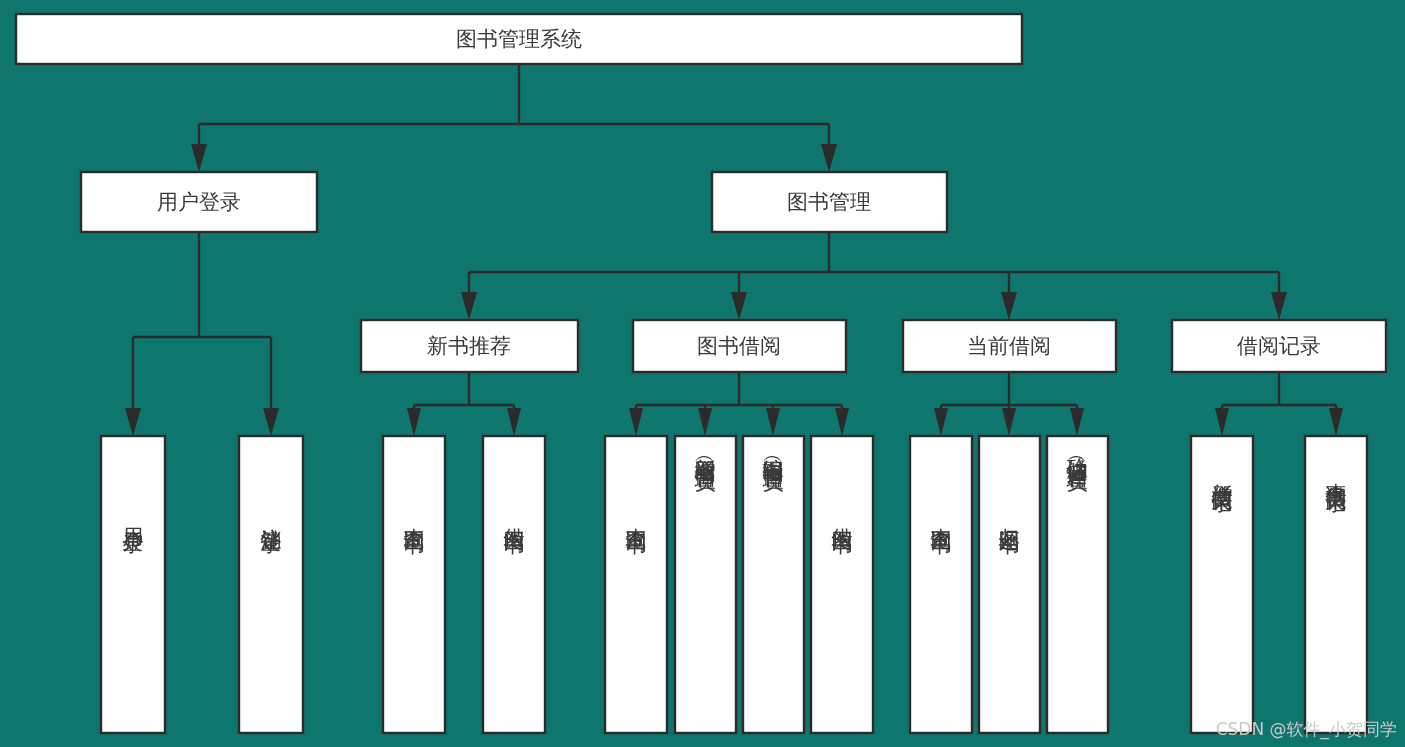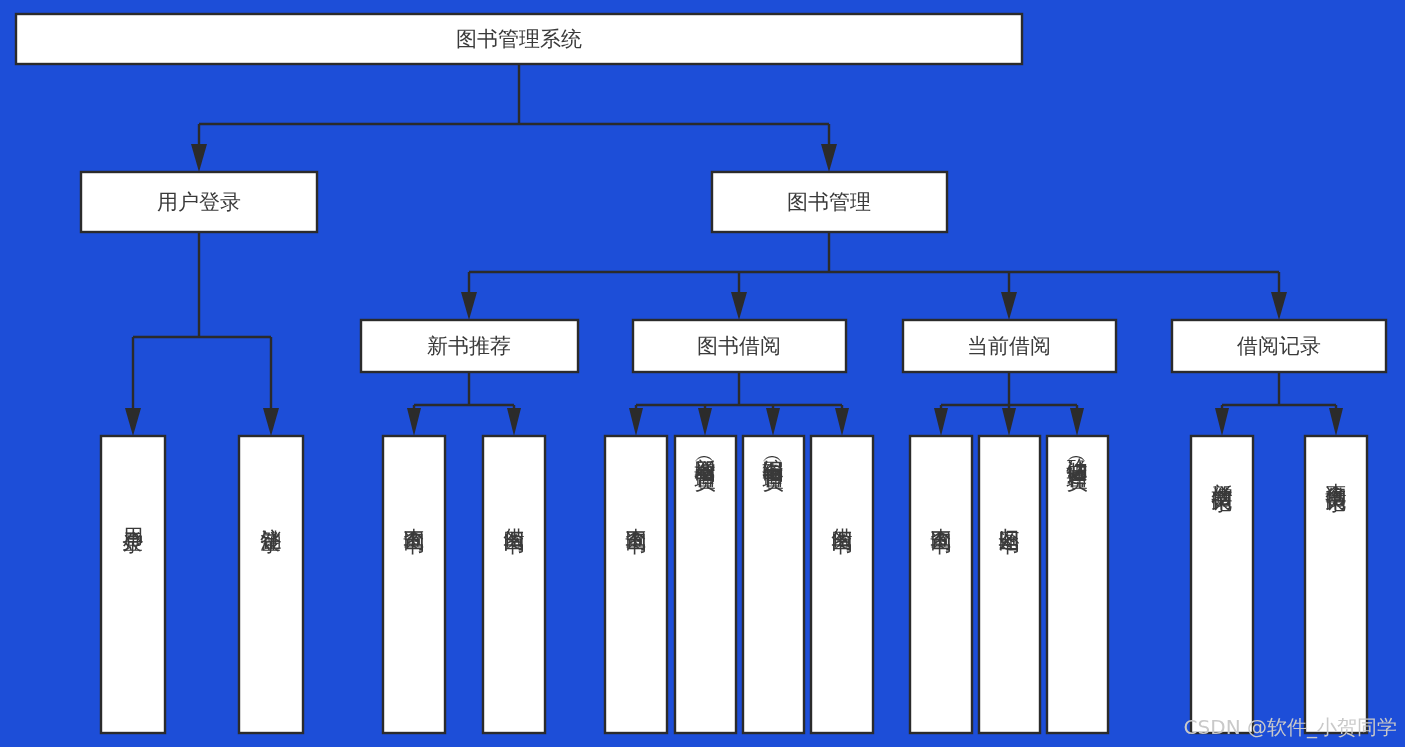--- a/index.html
+++ b/index.html
@@ -10,21 +10,21 @@
   body {
     width: 1405px;
     height: 747px;
     font-family: "DejaVu Sans", "Liberation Sans", sans-serif;
     overflow: hidden;
   }
   #diagram-root {
     position: relative;
     width: 1405px;
     height: 747px;
-    background: #1d4ed8;
+    background: #0f766e;
   }
   svg#flow {
     position: absolute;
     left: 0;
     top: 0;
     width: 1405px;
     height: 747px;
   }
   .node-box {
     fill: #ffffff;
@@ -55,21 +55,21 @@
     text-anchor: middle;
     writing-mode: vertical-rl;
     glyph-orientation-vertical: 0;
     letter-spacing: 2px;
   }
   .watermark {
     position: absolute;
     right: 8px;
     bottom: 6px;
     color: #c9c9c9;
-    font-size: 20px;
+    font-size: 17px;
     font-family: "DejaVu Sans", "Liberation Sans", sans-serif;
     white-space: nowrap;
     pointer-events: none;
   }
 </style>
 </head>
 <body>
 
 <div id="diagram-root">
 

